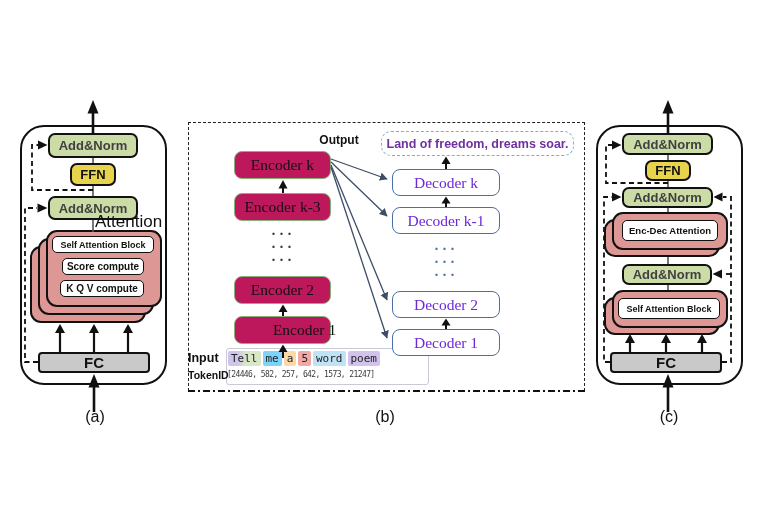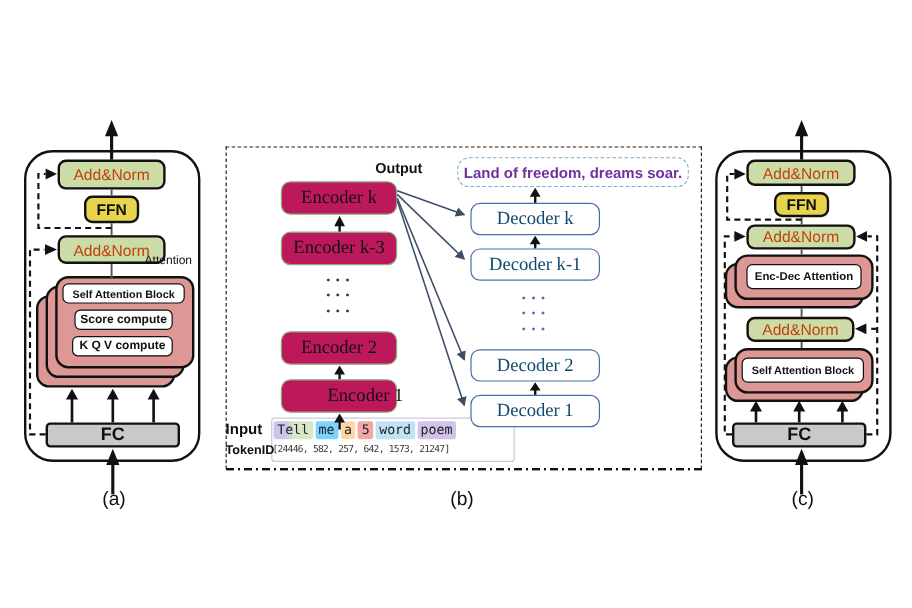--- a/index.html
+++ b/index.html
@@ -3,37 +3,37 @@
 <meta charset="utf-8">
 <style>
   html,body{margin:0;padding:0;background:#fff;}
   #canvas{position:relative;width:760px;height:507px;background:#fff;overflow:hidden;
           font-family:"Liberation Sans",sans-serif;}
   .abs{position:absolute;box-sizing:border-box;}
   .panelbox{border:2.6px solid #111;border-radius:24px;background:#fff;z-index:1;}
   .dashedpanel{border:1.6px dashed #222;border-bottom:none;background:#fff;z-index:1;}
   .dashdot{background:repeating-linear-gradient(90deg,#111 0 7px,transparent 7px 10px,#111 10px 12px,transparent 12px 15px);height:1.7px;z-index:1;}
   .greenbox{background:#ccdca6;border:2.2px solid #111;border-radius:7px;z-index:10;
-            display:flex;align-items:center;justify-content:center;font-weight:normal;font-size:13px;color:#c2410c;white-space:nowrap;}
+            display:flex;align-items:center;justify-content:center;font-weight:bold;font-size:13px;color:#404040;white-space:nowrap;}
   .yellowbox{background:#e8d44c;border:2.2px solid #111;border-radius:7px;z-index:10;
             display:flex;align-items:center;justify-content:center;font-weight:bold;font-size:13px;color:#111;}
   .pinkstack{background:#dd9795;border:2.4px solid #111;border-radius:11px;z-index:9;}
   .whitebox{background:#fff;border:1.8px solid #111;border-radius:5px;z-index:11;
             display:flex;align-items:center;justify-content:center;font-weight:bold;color:#111;white-space:nowrap;}
   .graybox{background:#c9c9c9;border:2.2px solid #111;border-radius:4px;z-index:10;
             display:flex;align-items:center;justify-content:center;font-weight:bold;font-size:15px;color:#111;}
   .encbox{background:#be185d;border:1.6px solid #8caf7e;border-radius:8px;z-index:10;
             display:flex;align-items:center;justify-content:center;font-family:"Liberation Serif",serif;font-size:15.5px;color:#111;white-space:nowrap;}
   .decbox{background:#fff;border:1.6px solid #4a6fa8;border-radius:8px;z-index:10;
-            display:flex;align-items:center;justify-content:center;font-family:"Liberation Serif",serif;font-size:15.5px;color:#0c4a6e;white-space:nowrap;}
+            display:flex;align-items:center;justify-content:center;font-family:"Liberation Serif",serif;font-size:15.5px;color:#6d28d9;white-space:nowrap;}
   .outbox{background:#fff;border:1.6px dashed #7aadd4;border-radius:10px;z-index:10;
             display:flex;align-items:center;justify-content:center;font-weight:bold;font-size:12.5px;color:#7030a0;white-space:nowrap;}
   .caption{font-weight:bold;font-size:12px;color:#111;z-index:12;white-space:nowrap;}
   .panellabel{font-size:16px;color:#111;text-align:center;z-index:12;}
-  .attlabel{font-size:10px;color:#111;text-align:right;z-index:12;white-space:nowrap;}
+  .attlabel{font-size:17px;color:#111;text-align:right;z-index:12;white-space:nowrap;}
   .dots{font-family:"Liberation Serif",serif;font-weight:bold;font-size:15px;letter-spacing:3px;
         text-align:center;line-height:13px;z-index:12;}
   .dots.enc{color:#3a3a3a;}
   .dots.dec{color:#4f74a8;}
   .inlabel{font-weight:bold;color:#111;z-index:12;white-space:nowrap;}
   .tokens{display:flex;gap:2px;align-items:center;z-index:12;
           font-family:"DejaVu Sans Mono",monospace;font-size:11px;color:#222;}
   .token{padding:1px 3px;border-radius:2px;white-space:nowrap;}
   .tokenids{font-family:"DejaVu Sans Mono",monospace;font-size:8px;letter-spacing:-0.6px;color:#3a3a3a;z-index:12;white-space:nowrap;}
   .faintbox{background:#fff;border:1px solid #c9c9d9;border-radius:3px;z-index:5;}
@@ -67,21 +67,21 @@
   <div class="abs whitebox" style="left:60px;top:280px;width:84px;height:17px;font-size:10px;">
       <span>K Q V compute</span>
     </div>
   <div class="abs graybox" style="left:38px;top:352px;width:112px;height:21px;">
       <span>FC</span>
     </div>
   <div class="abs panellabel" style="left:60px;top:408px;width:70px;">(a)</div>
 
   <div class="abs dashedpanel" style="left:188px;top:122px;width:397px;height:269px;"></div>
   <div class="abs dashdot" style="left:188px;top:390px;width:397px;"></div>
-  <div class="abs caption" style="left:290px;top:133px;width:62px;text-align:right;">Output</div>
+  <div class="abs caption" style="left:308px;top:133px;width:62px;text-align:center;">Output</div>
 
   <div class="abs encbox" style="left:234px;top:151px;width:97px;height:28px;">
       <span>Encoder k</span>
     </div>
   <div class="abs encbox" style="left:234px;top:193px;width:97px;height:28px;">
       <span>Encoder k-3</span>
     </div>
   <div class="abs dots enc" style="left:263px;top:228px;width:40px;">···</div>
   <div class="abs dots enc" style="left:263px;top:241px;width:40px;">···</div>
   <div class="abs dots enc" style="left:263px;top:254px;width:40px;">···</div>

